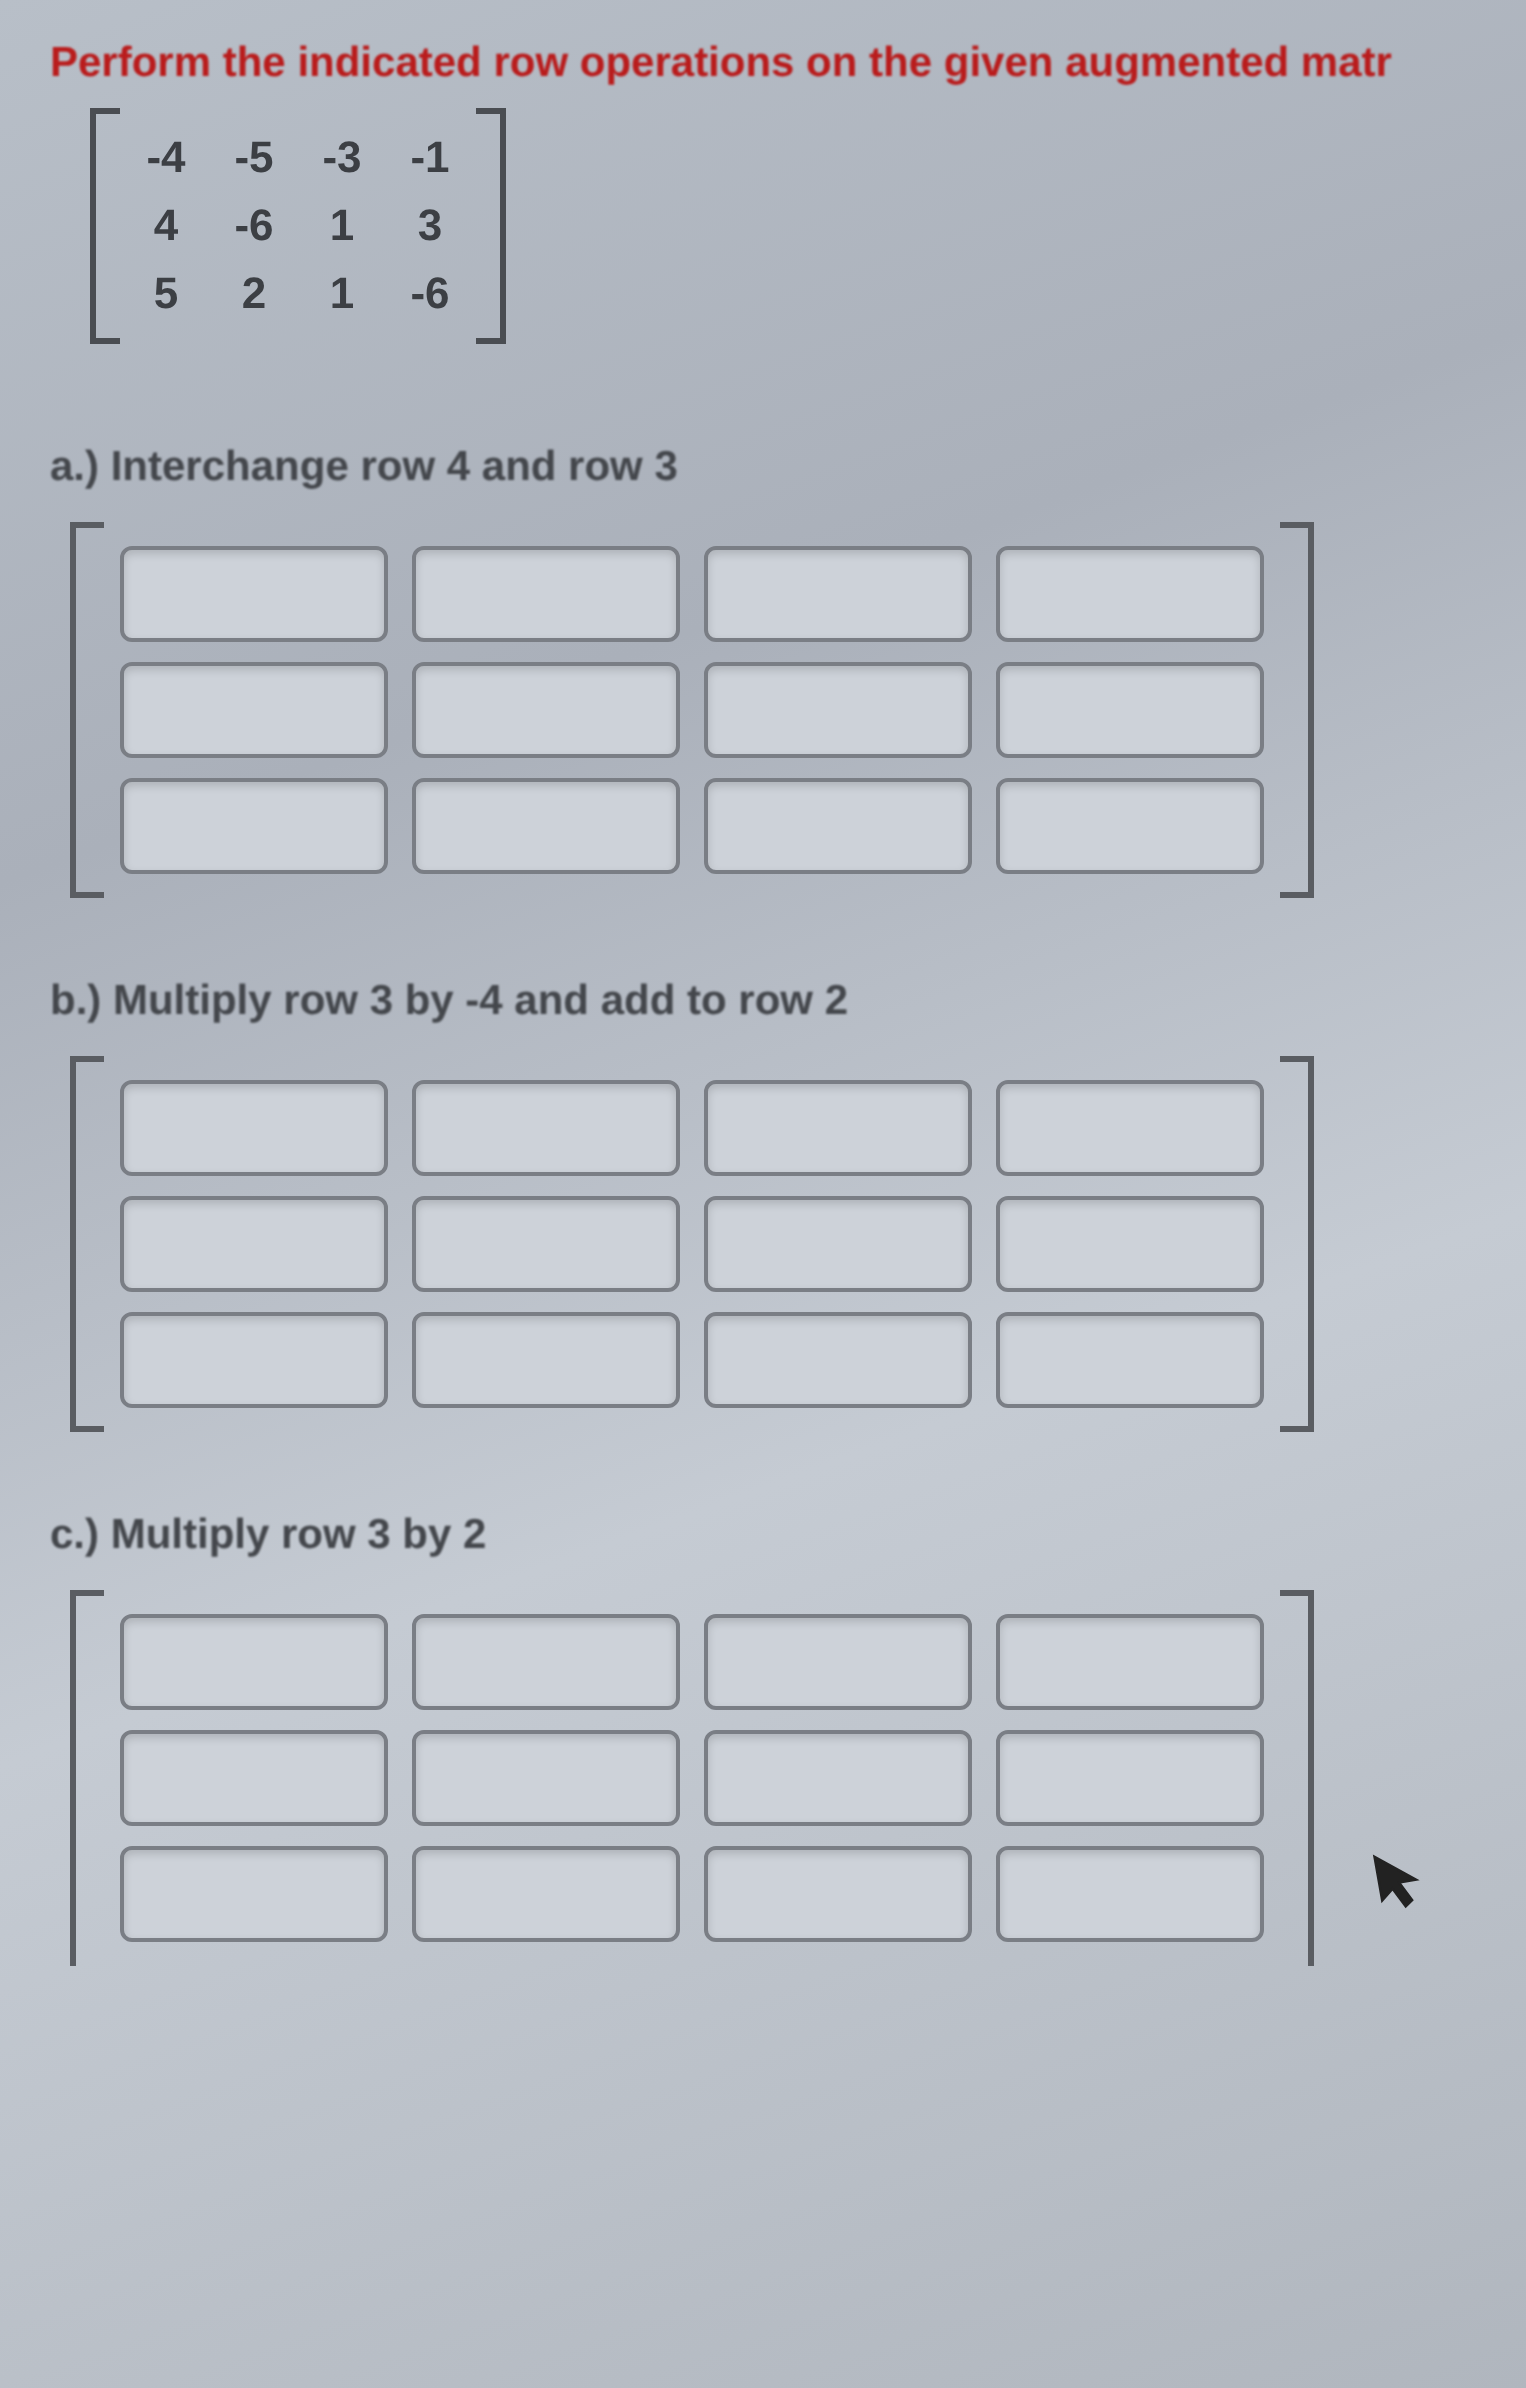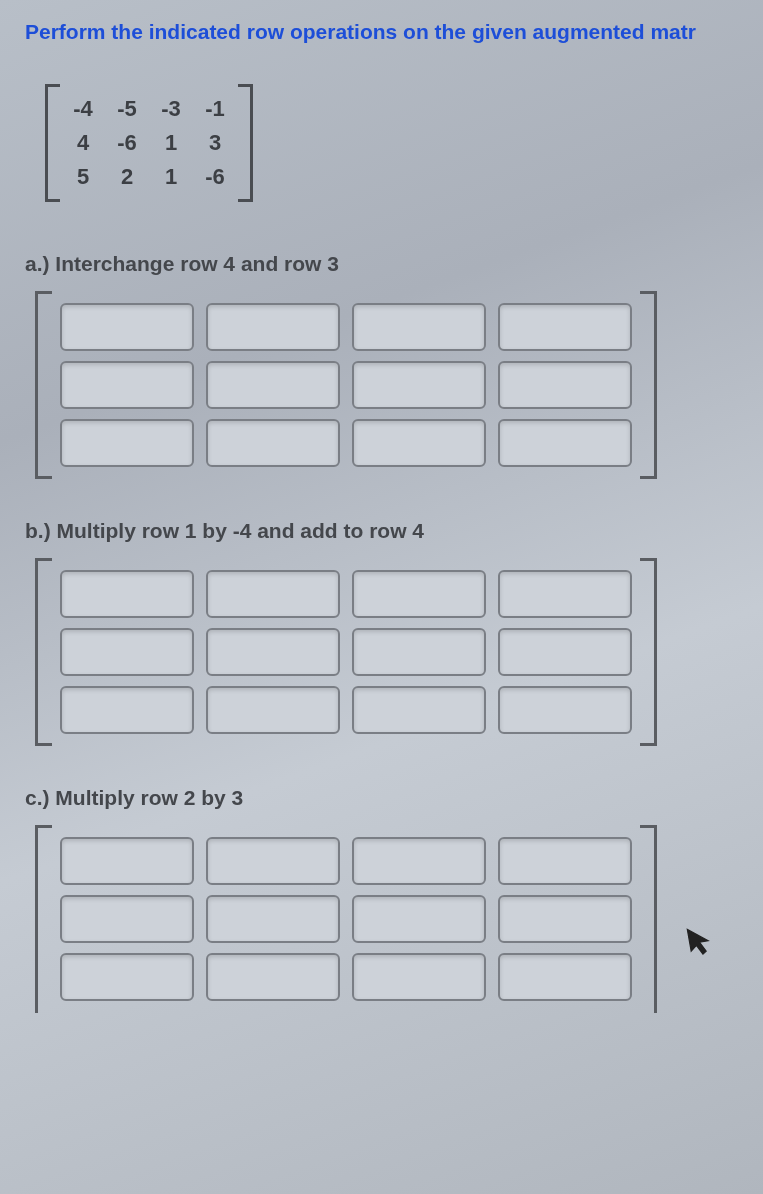--- a/index.html
+++ b/index.html
@@ -9,22 +9,21 @@
     background: linear-gradient(160deg, #b8bfc8 0%, #aab0ba 30%, #c5cbd3 60%, #b0b6be 100%);
     width: 763px;
     height: 1194px;
     box-sizing: border-box;
     color: #3a3d42;
     overflow: hidden;
   }
   .instruction {
     font-size: 21px;
     font-weight: bold;
-    color: #1d4ed8;
-    margin-bottom: 30px;
+    color: #b91c1c;
     filter: blur(0.6px);
   }
   .given-matrix {
     display: inline-flex;
     align-items: stretch;
     margin: 10px 0 35px 20px;
   }
   .bracket-left, .bracket-right {
     width: 12px;
     border-top: 3px solid #4a4d52;
@@ -143,21 +142,21 @@
     <div class="answer-row">
       <div class="answer-cell"></div>
       <div class="answer-cell"></div>
       <div class="answer-cell"></div>
       <div class="answer-cell"></div>
     </div>
   </div>
   <div class="abr-right"></div>
 </div>
 
-<div class="part-label">b.) Multiply row 1 by -4 and add to row 4</div>
+<div class="part-label">b.) Multiply row 3 by -4 and add to row 2</div>
 <div class="answer-matrix">
   <div class="abr-left"></div>
   <div class="answer-rows">
     <div class="answer-row">
       <div class="answer-cell"></div>
       <div class="answer-cell"></div>
       <div class="answer-cell"></div>
       <div class="answer-cell"></div>
     </div>
     <div class="answer-row">
@@ -170,21 +169,21 @@
       <div class="answer-cell"></div>
       <div class="answer-cell"></div>
       <div class="answer-cell"></div>
       <div class="answer-cell"></div>
     </div>
   </div>
   <div class="abr-right"></div>
 </div>
 
 <div class="part-c">
-<div class="part-label">c.) Multiply row 2 by 3</div>
+<div class="part-label">c.) Multiply row 3 by 2</div>
 <div class="answer-matrix">
   <div class="abr-left"></div>
   <div class="answer-rows">
     <div class="answer-row">
       <div class="answer-cell"></div>
       <div class="answer-cell"></div>
       <div class="answer-cell"></div>
       <div class="answer-cell"></div>
     </div>
     <div class="answer-row">

